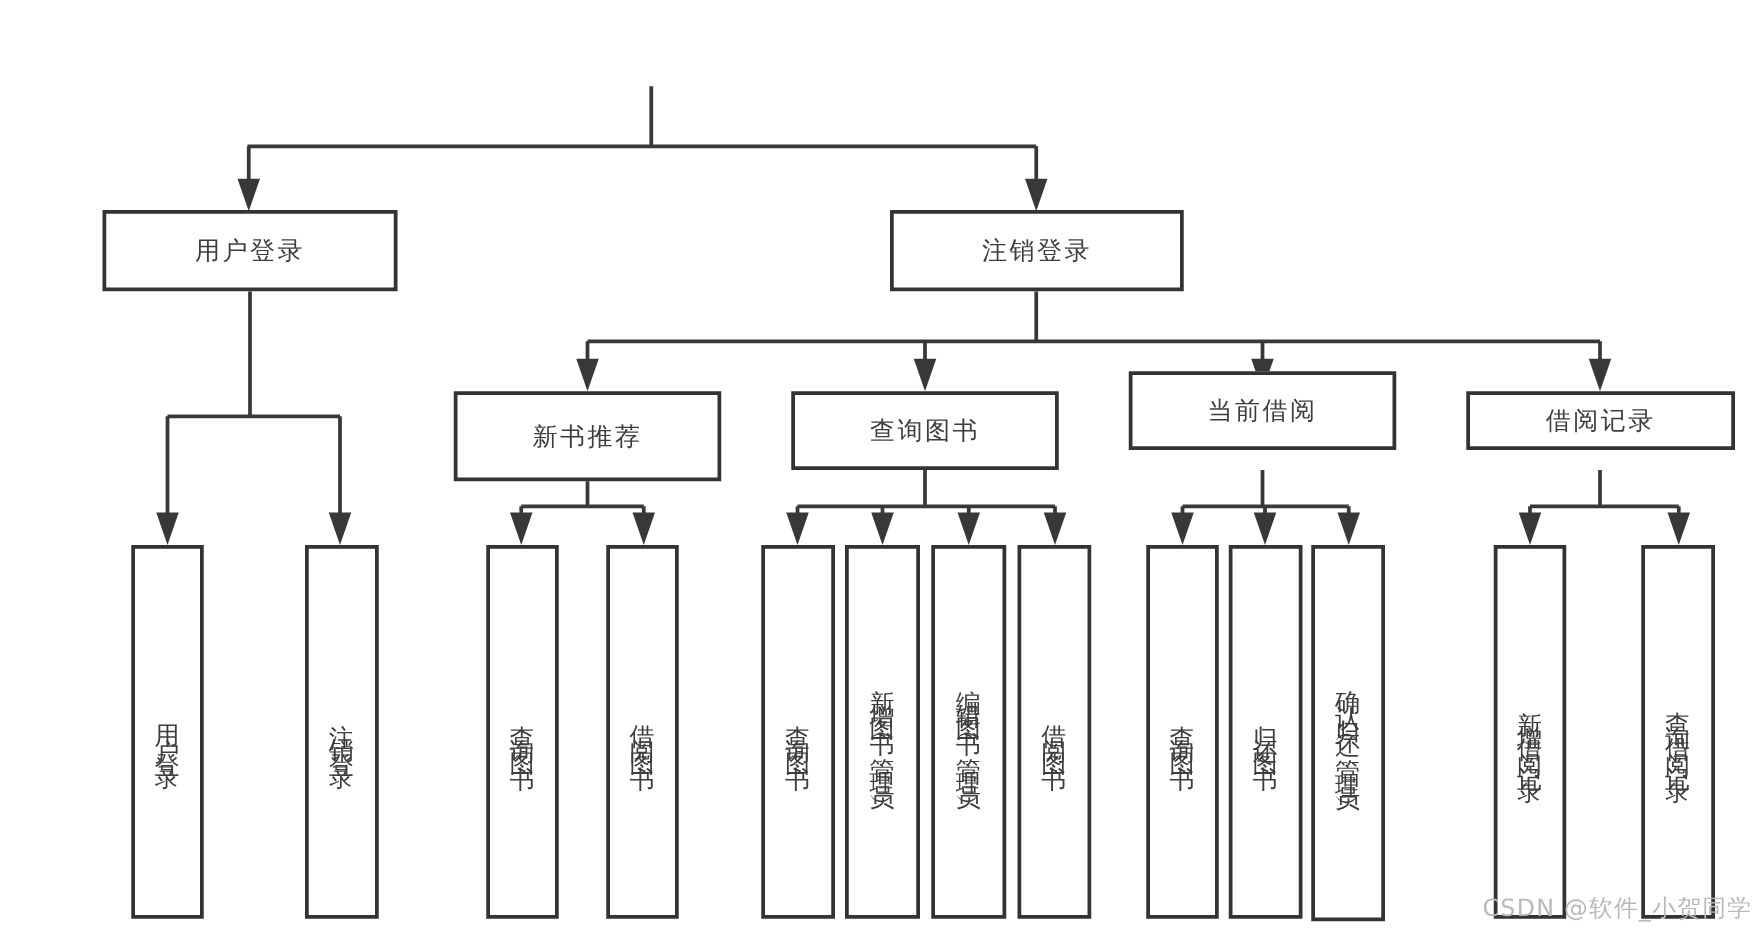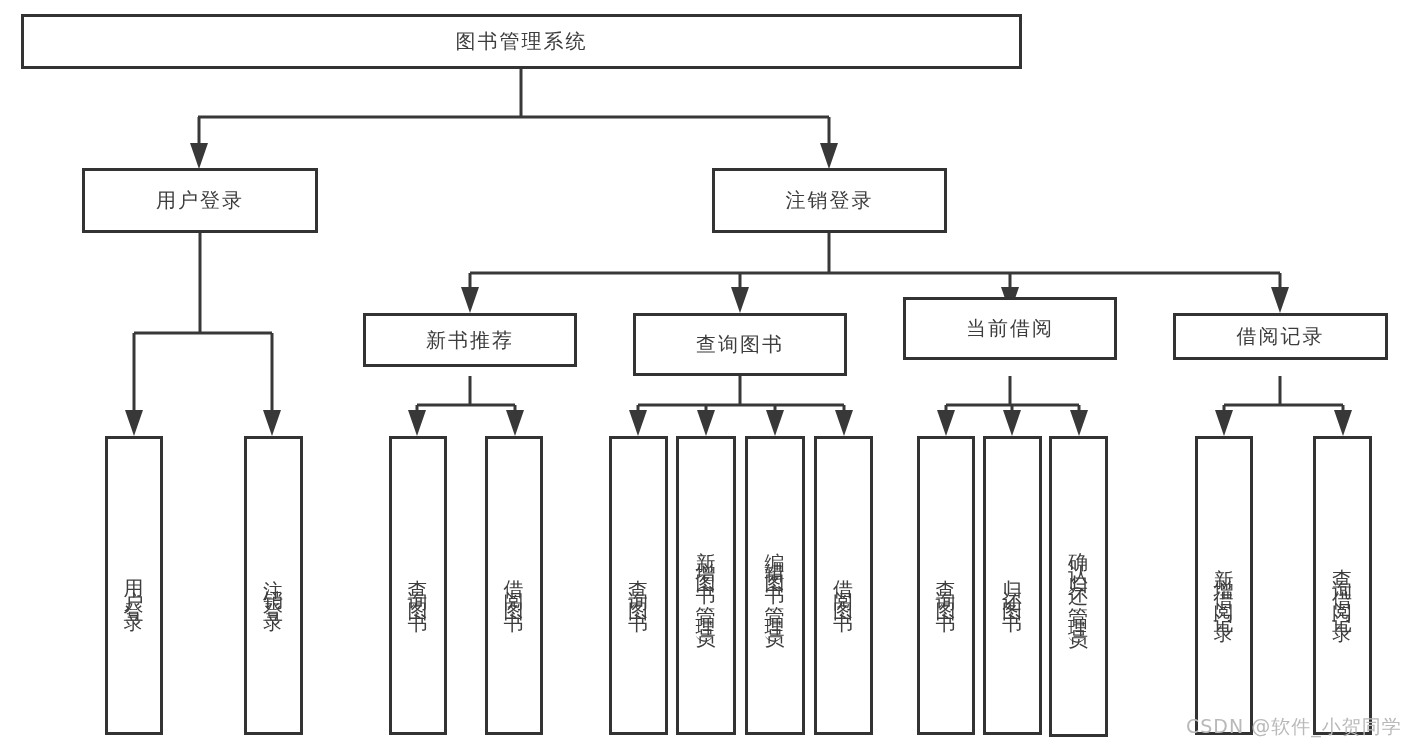--- a/index.html
+++ b/index.html
@@ -79,26 +79,25 @@
       <polygon points="766,410 784,410 775,436"></polygon>
       <polygon points="835,410 853,410 844,436"></polygon>
       <polygon points="937,410 955,410 946,436"></polygon>
       <polygon points="1003,410 1021,410 1012,436"></polygon>
       <polygon points="1070,410 1088,410 1079,436"></polygon>
       <polygon points="1215,410 1233,410 1224,436"></polygon>
       <polygon points="1334,410 1352,410 1343,436"></polygon>
     </g>
   </svg>
 
-  <div class="box" style="left:21px; top:14px; width:1001px; height:55px;">图书管理系统</div>
 
   <div class="box" style="left:82px; top:168px; width:236px; height:65px;">用户登录</div>
   <div class="box" style="left:712px; top:168px; width:235px; height:65px;">注销登录</div>
 
-  <div class="box" style="left:363px; top:313px; width:214px; height:54px;">新书推荐</div>
+  <div class="box" style="left:363px; top:313px; width:214px; height:72px;">新书推荐</div>
   <div class="box" style="left:633px; top:313px; width:214px; height:63px;">查询图书</div>
   <div class="box" style="left:903px; top:297px; width:214px; height:63px;">当前借阅</div>
   <div class="box" style="left:1173px; top:313px; width:215px; height:47px;">借阅记录</div>
 
   <div class="box leaf" style="left:105px; top:436px; width:58px; height:299px;">
     <span>用户登录</span>
   </div>
   <div class="box leaf" style="left:244px; top:436px; width:59px; height:299px;">
     <span>注销登录</span>
   </div>

